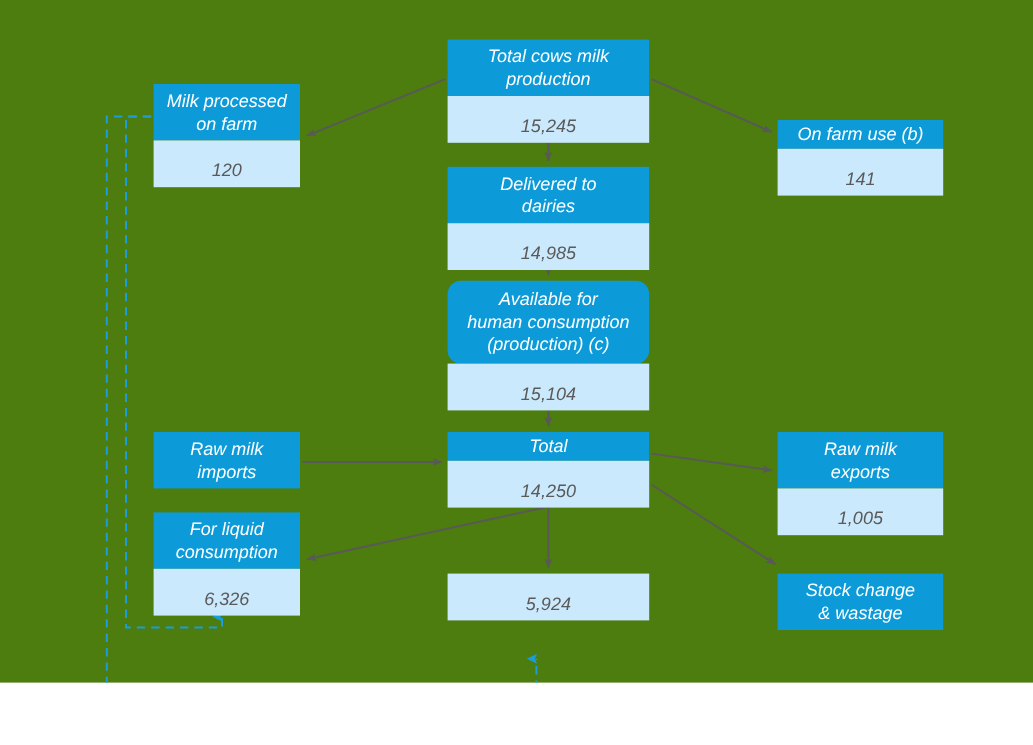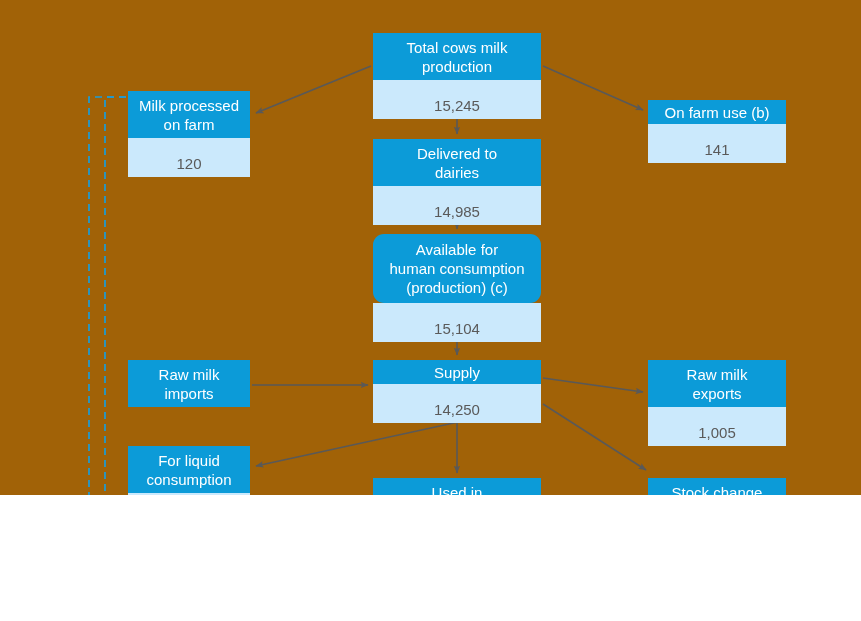--- a/index.html
+++ b/index.html
@@ -6,23 +6,24 @@
     margin: 0;
     padding: 0;
     background: #ffffff;
   }
   body {
     font-family: "Liberation Sans", sans-serif;
   }
   #canvas {
     position: relative;
     width: 861px;
-    height: 495px;
-    background: #a16207;
+    height: 569px;
+    background: #4d7c0f;
     overflow: hidden;
+    font-style: italic;
   }
   #arrow-layer {
     position: absolute;
     left: 0;
     top: 0;
     width: 861px;
     height: 621px;
     pointer-events: none;
   }
   .node {
@@ -82,21 +83,21 @@
       <path marker-end="url(#dash-head)" d="M126,97 L89,97 L89,576 L447,576 L447,549"></path>
     </g>
   </svg>
 
   <div class="node" style="left: 373px; top: 33px; width: 168px;">
     <div class="node-head" style="height: 47px; display: flex; flex-direction: column; justify-content: center; align-items: center;">Total cows milk
 production</div>
     <div class="node-value">15,245</div>
   </div>
 
-  <div class="node" style="left: 128px; top: 91px; width: 122px;">
+  <div class="node" style="left: 128px; top: 70px; width: 122px;">
     <div class="node-head" style="height: 47px; display: flex; flex-direction: column; justify-content: center; align-items: center;">Milk processed
 on farm</div>
     <div class="node-value">120</div>
   </div>
 
   <div class="node" style="left: 648px; top: 100px; width: 138px;">
     <div class="node-head" style="height: 24px; display: flex; flex-direction: column; justify-content: center; align-items: center;">On farm use (b)</div>
     <div class="node-value">141</div>
   </div>
 
@@ -107,44 +108,42 @@
   </div>
 
   <div class="node" style="left: 373px; top: 234px; width: 168px;">
     <div class="node-head" style="height: 69px; display: flex; flex-direction: column; justify-content: center; align-items: center; border-radius: 11px;">Available for
 human consumption
 (production) (c)</div>
     <div class="node-value">15,104</div>
   </div>
 
   <div class="node" style="left: 373px; top: 360px; width: 168px;">
-    <div class="node-head" style="height: 24px; display: flex; flex-direction: column; justify-content: center; align-items: center;">Supply</div>
+    <div class="node-head" style="height: 24px; display: flex; flex-direction: column; justify-content: center; align-items: center;">Total</div>
     <div class="node-value">14,250</div>
   </div>
 
   <div class="node" style="left: 128px; top: 360px; width: 122px;">
     <div class="node-head" style="height: 47px; display: flex; flex-direction: column; justify-content: center; align-items: center;">Raw milk
 imports</div>
   </div>
 
   <div class="node" style="left: 648px; top: 360px; width: 138px;">
     <div class="node-head" style="height: 47px; display: flex; flex-direction: column; justify-content: center; align-items: center;">Raw milk
 exports</div>
     <div class="node-value">1,005</div>
   </div>
 
-  <div class="node" style="left: 128px; top: 446px; width: 122px;">
+  <div class="node" style="left: 128px; top: 427px; width: 122px;">
     <div class="node-head" style="height: 47px; display: flex; flex-direction: column; justify-content: center; align-items: center;">For liquid
 consumption</div>
     <div class="node-value">6,326</div>
   </div>
 
   <div class="node" style="left: 373px; top: 478px; width: 168px;">
-    <div class="node-head" style="height: 47px; display: flex; flex-direction: column; justify-content: center; align-items: center;">Used in
-manufacture</div>
     <div class="node-value">5,924</div>
   </div>
 
   <div class="node" style="left: 648px; top: 478px; width: 138px;">
     <div class="node-head" style="height: 47px; display: flex; flex-direction: column; justify-content: center; align-items: center;">Stock change
 &amp; wastage</div>
   </div>
 
 </div>
 

